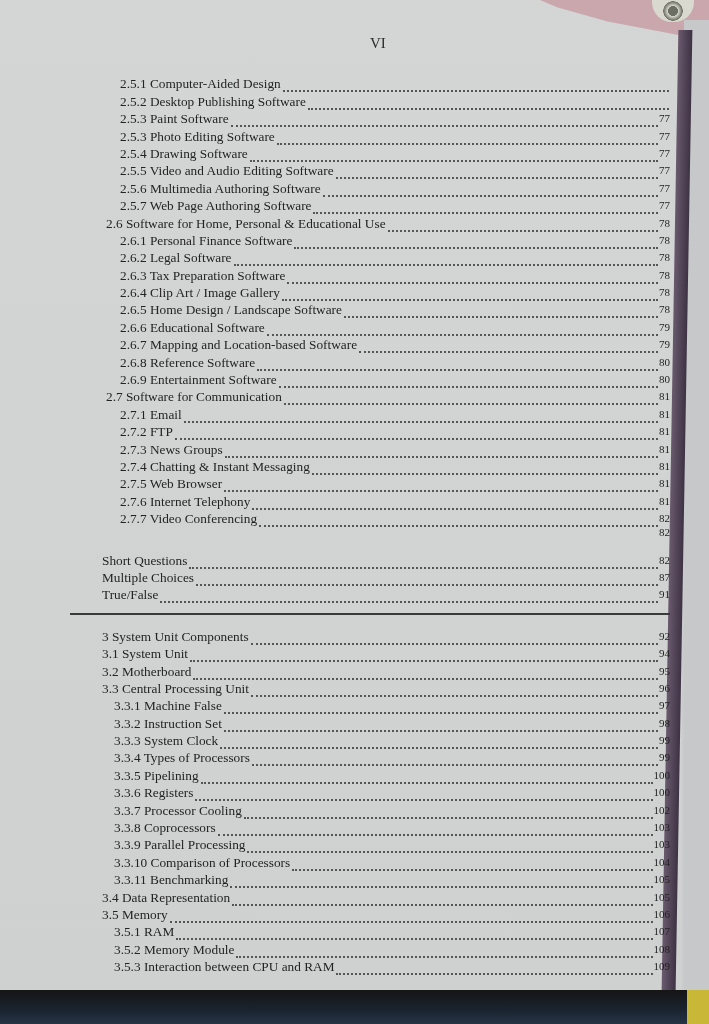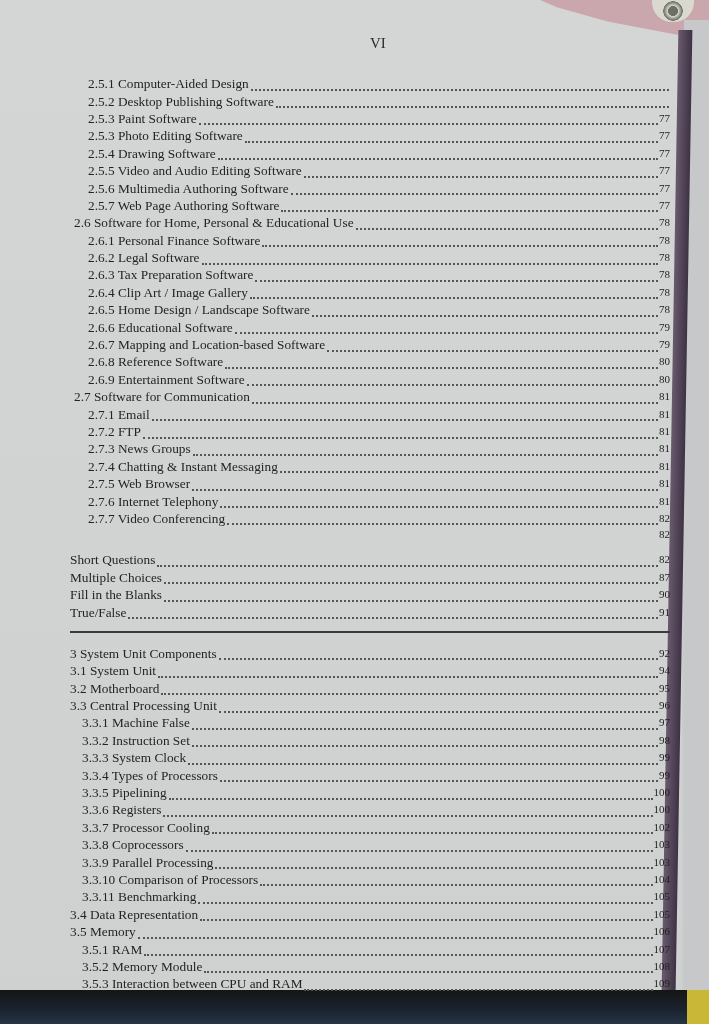--- a/index.html
+++ b/index.html
@@ -41,21 +41,21 @@
   .page-num {
     position: absolute; left: 370px; top: 35px; font-size: 15px; color: #2a2a2a;
     font-weight: normal;
   }
   .toc {
     position: absolute; left: 70px; top: 75px; width: 600px;
     color: #232323; font-size: 13.3px;
   }
   .row {
     position: relative; height: 17.4px; line-height: 17px;
-    display: flex; align-items: center; white-space: nowrap;
+    display: flex; align-items: flex-end; white-space: nowrap; margin-left: 32px;
   }
   .row .label { flex: 0 0 auto; padding-right: 1px; }
   .row .dots {
     flex: 1 1 auto; overflow: hidden; height: 12px; margin: 0 1px;
     border-bottom: 2px dotted #555;
   }
   .row .pg { flex: 0 0 auto; font-size: 11px; font-family: Liberation Serif, serif; }
   .ind1 { padding-left: 18px; }
   .ind0 { padding-left: 4px; }
   .bold .label { font-weight: normal; }
@@ -224,25 +224,20 @@
         <span class="label">Short Questions</span>
         <span class="dots"></span>
         <span class="pg">82</span>
       </div>
       <div class="row bold">
         <span class="label">Multiple Choices</span>
         <span class="dots"></span>
         <span class="pg">87</span>
       </div>
       <div class="row bold">
-        <span class="label">Fill in the Blanks</span>
-        <span class="dots"></span>
-        <span class="pg">90</span>
-      </div>
-      <div class="row bold">
         <span class="label">True/False</span>
         <span class="dots"></span>
         <span class="pg">91</span>
       </div>
     </div>
   <div class="rule"></div>
   <div class="row bold ch3">
     <span class="label">3 System Unit Components</span>
     <span class="dots"></span>
     <span class="pg">92</span>

